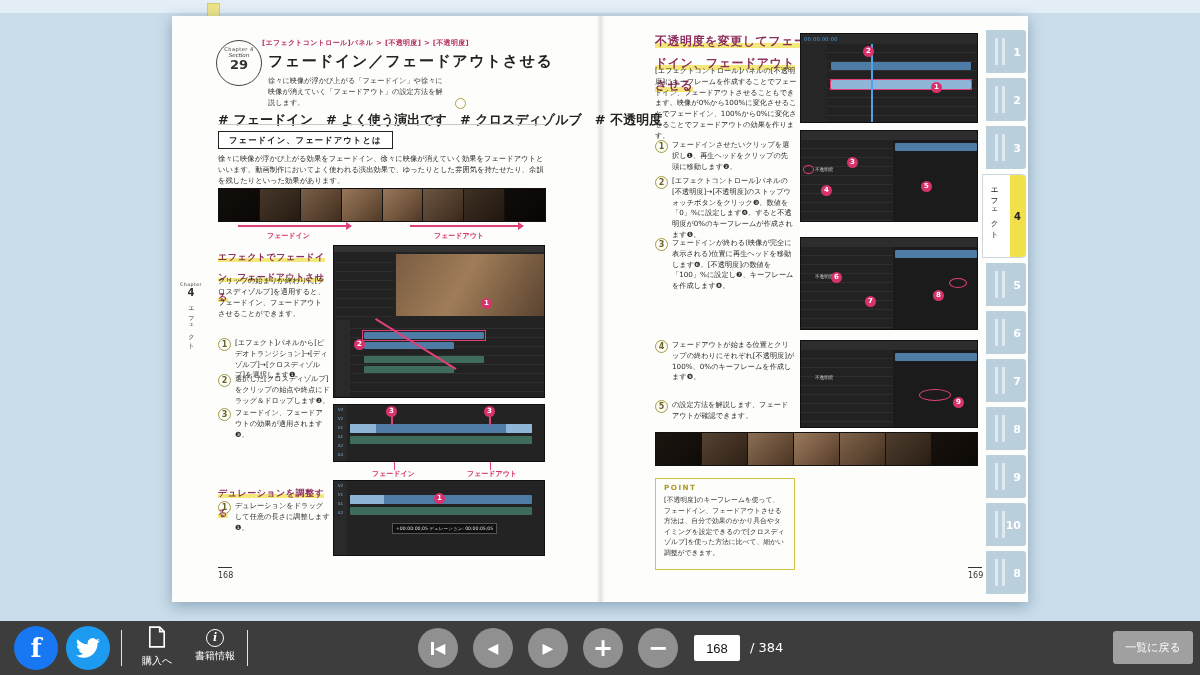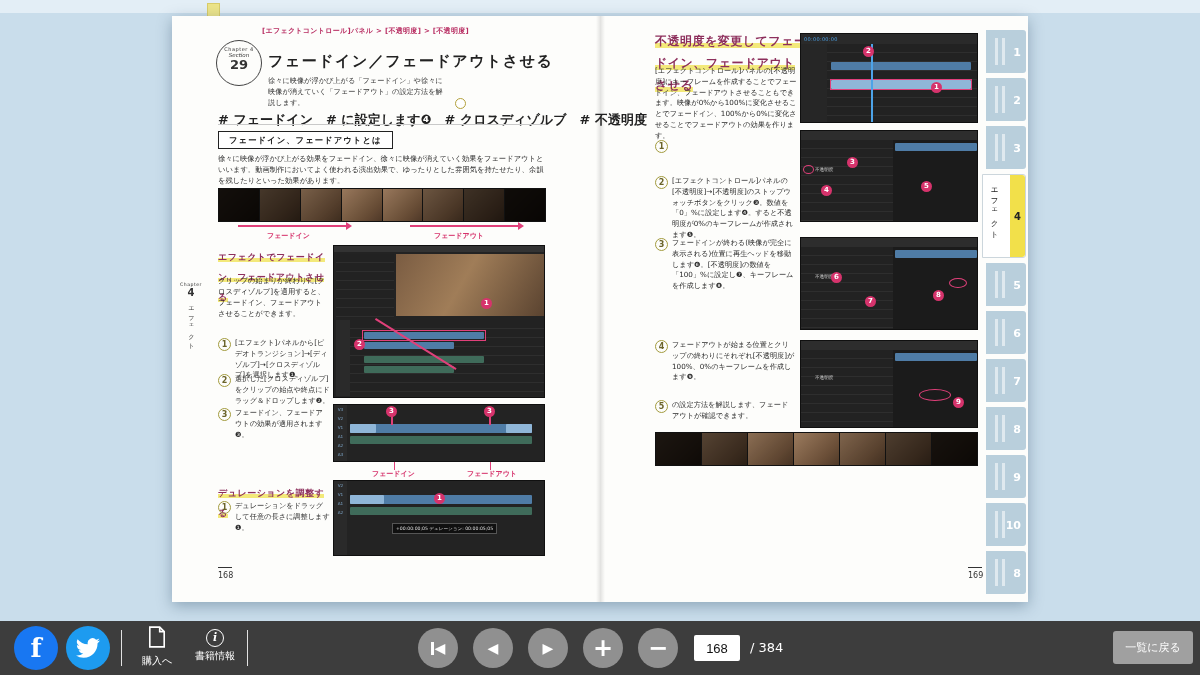--- a/index.html
+++ b/index.html
@@ -109,36 +109,36 @@
 </head>
 <body>
 
 <div class="stage">
 
   <div class="topstrip"></div>
   <div class="bookmark"></div>
 
   <div class="book">
 
-    <div class="abs breadcrumb t-mag" style="left:90px;top:10px;">[エフェクトコントロール]パネル &gt; [不透明度] &gt; [不透明度]</div>
+    <div class="abs breadcrumb t-mag" style="left:90px;top:22px;">[エフェクトコントロール]パネル &gt; [不透明度] &gt; [不透明度]</div>
 
     <div class="secbadge" style="left:44px;top:24px;">
       <div class="ch">Chapter 4</div>
       <div class="se">Section</div>
       <div class="no">29</div>
     </div>
 
     <div class="abs lead" style="left:96px;top:60px;width:178px;">徐々に映像が浮かび上がる「フェードイン」や徐々に映像が消えていく「フェードアウト」の設定方法を解説します。</div>
     <div class="abs title" style="left:96px;top:36px;">フェードイン／フェードアウトさせる</div>
 
     <div class="face" style="left:283px;top:82px;"></div>
 
     <div class="kwrow" style="left:46px;top:95px;">
       <span class="kw"># フェードイン</span>
-      <span class="kw"># に設定します❹</span>
+      <span class="kw"># よく使う演出です</span>
       <span class="kw"># クロスディゾルブ</span>
       <span class="kw"># 不透明度</span>
     </div>
     <div class="rule" style="left:46px;top:108px;width:328px;"></div>
 
     <div class="boxhead" style="left:46px;top:115px;">フェードイン、フェードアウトとは</div>
     <div class="abs body7" style="left:46px;top:138px;width:328px;">徐々に映像が浮かび上がる効果をフェードイン、徐々に映像が消えていく効果をフェードアウトといいます。動画制作においてよく使われる演出効果で、ゆったりとした雰囲気を持たせたり、余韻を残したりといった効果があります。</div>
 
     <div class="strip" style="left:46px;top:172px;width:328px;height:34px;">
       <div class="fr" style="--o:.88"></div>
@@ -258,20 +258,21 @@
       <div class="clip" style="left:30px;top:28px;width:140px;height:8px;"></div>
       <div class="clip sel" style="left:30px;top:46px;width:140px;height:9px;"></div>
       <div class="pbox" style="left:29px;top:45px;width:142px;height:11px;"></div>
       <div class="playhead" style="left:70px;top:10px;height:80px;"></div>
       <div class="badge" style="left:130px;top:48px;">1</div>
       <div class="badge" style="left:62px;top:12px;">2</div>
     </div>
 
     <div class="step" style="left:483px;top:124px;width:140px;">
       <span class="stepnum">1</span>
+      <span class="steptext">フェードインさせたいクリップを選択し❶、再生ヘッドをクリップの先頭に移動します❷。</span>
     </div>
     <div class="step" style="left:483px;top:160px;width:140px;">
       <span class="stepnum">2</span>
       <span class="steptext">[エフェクトコントロール]パネルの[不透明度]→[不透明度]のストップウォッチボタンをクリック❸。数値を「0」%に設定します❹。すると不透明度が0%のキーフレームが作成されます❺。</span>
     </div>
 
     <div class="shot" style="left:628px;top:114px;width:178px;height:92px;">
       <div class="s-pane" style="left:0;top:0;width:178px;height:9px;background:#2d2d2d;"></div>
       <div class="s-pane s-rows" style="left:0;top:9px;width:92px;height:83px;"></div>
       <div class="s-pane" style="left:92px;top:9px;width:86px;height:83px;background:#1b1b1b;"></div>
@@ -323,20 +324,24 @@
     <div class="strip" style="left:483px;top:416px;width:323px;height:34px;">
       <div class="fr" style="--o:.82"></div>
       <div class="fr" style="--o:.45"></div>
       <div class="fr" style="--o:.1"></div>
       <div class="fr" style="--o:0"></div>
       <div class="fr" style="--o:.18"></div>
       <div class="fr" style="--o:.5"></div>
       <div class="fr" style="--o:.85"></div>
     </div>
 
+    <div class="pointbox" style="left:483px;top:462px;width:140px;height:92px;">
+      <span class="pointlab">POINT</span>
+      <div class="pointbody">[不透明度]のキーフレームを使って、フェードイン、フェードアウトさせる方法は、自分で効果のかかり具合やタイミングを設定できるので[クロスディゾルブ]を使った方法に比べて、細かい調整ができます。</div>
+    </div>
 
     <div class="pagenoline" style="left:796px;top:551px;"></div>
     <div class="pageno" style="left:796px;top:555px;">169</div>
   </div>
 
   <div class="stab" style="top:30px;">
       <span class="num">1</span>
     </div>
   <div class="stab" style="top:78px;">
       <span class="num">2</span>

